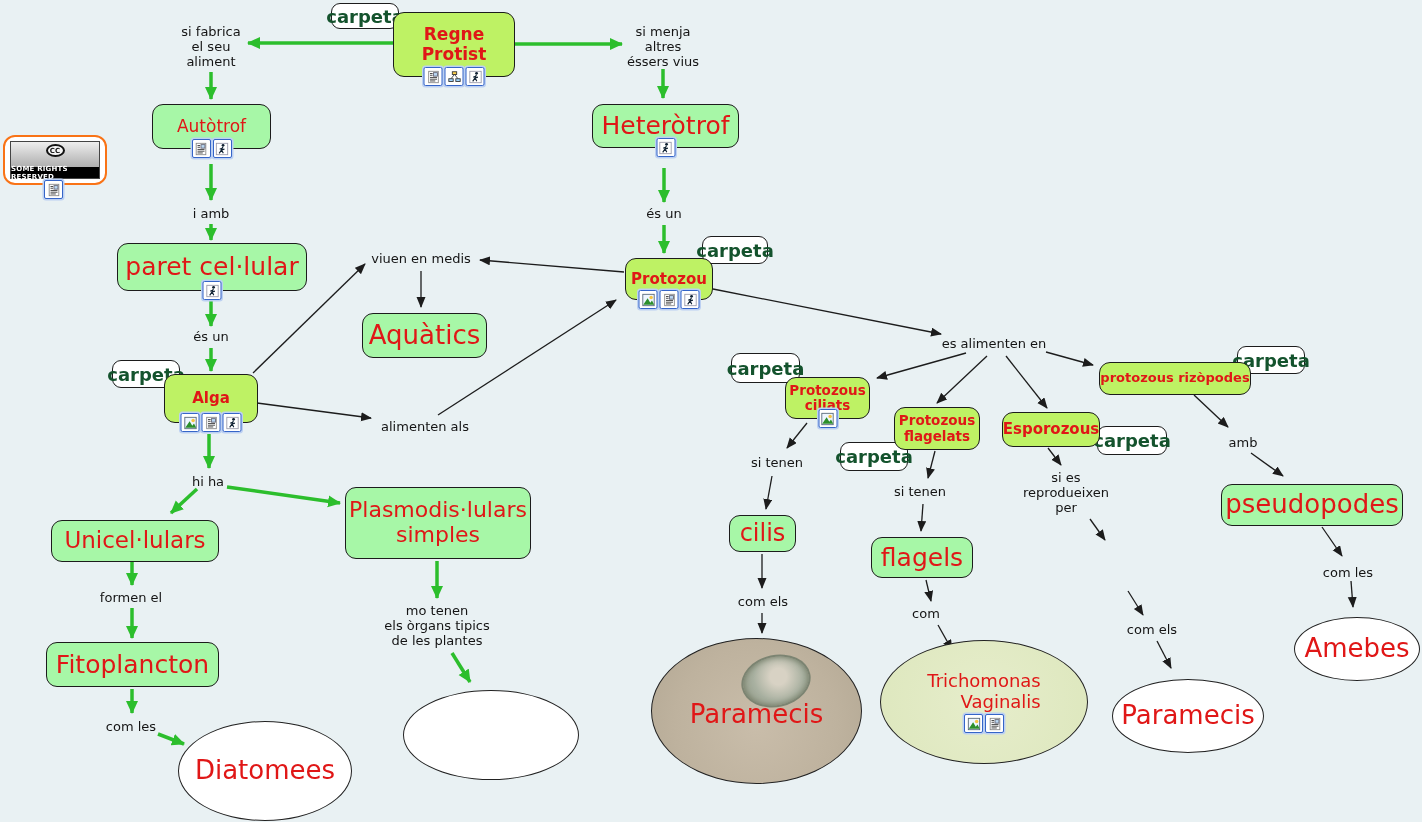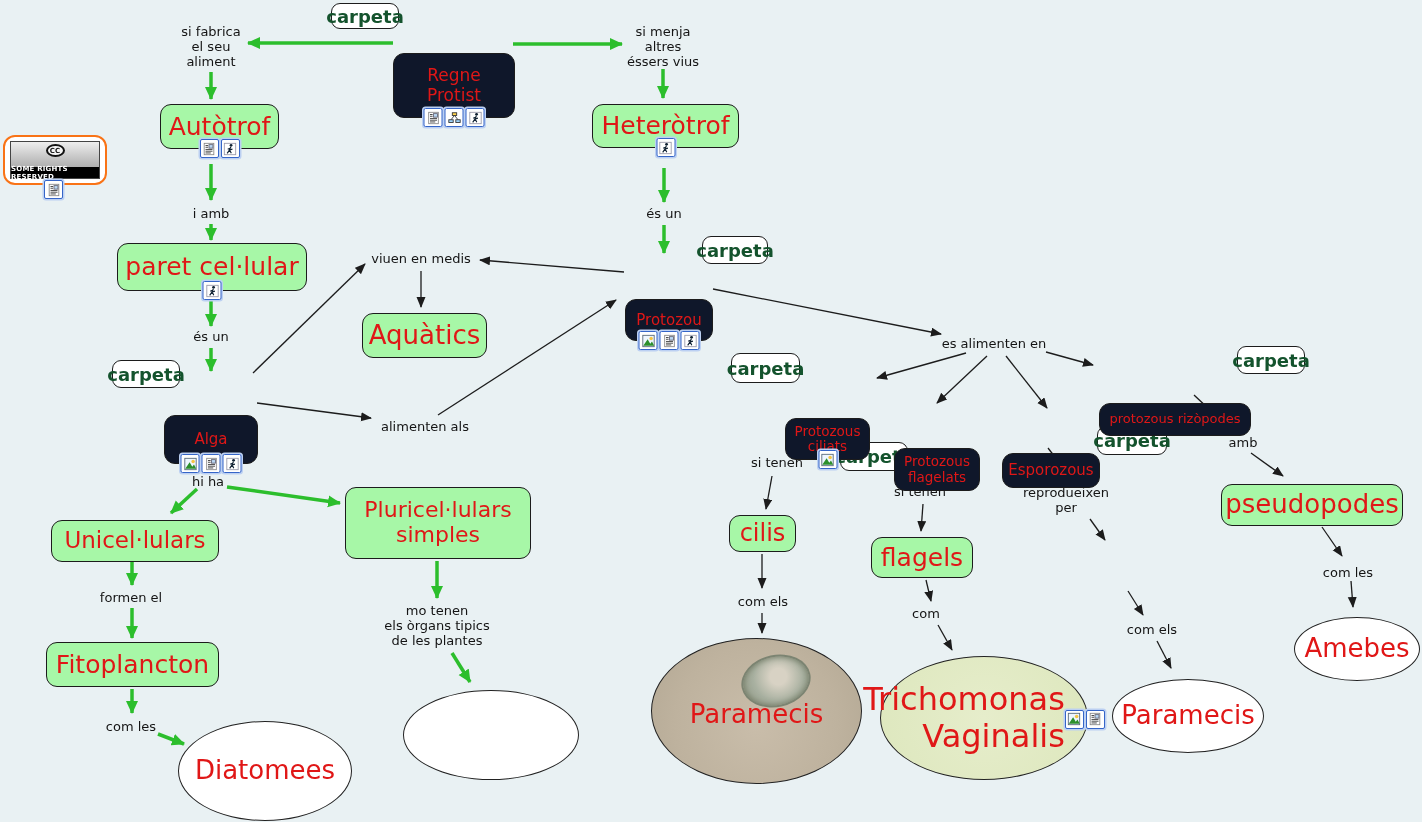--- a/index.html
+++ b/index.html
@@ -8,21 +8,21 @@
     background:#e9f1f3;
     font-family:"DejaVu Sans","Liberation Sans",sans-serif;
   }
   svg.edges{position:absolute;left:0;top:0;z-index:1;}
   .node{
     position:absolute;z-index:3;display:flex;align-items:center;justify-content:center;
     border:1.4px solid #1c1c1c;border-radius:11px;color:#e01717;text-align:center;
   }
   .node .nlabel{white-space:pre-line;line-height:1.12;}
   .green{background:#a7f7a7;}
-  .yellow{background:#0f172a;font-weight:normal;margin-top:41px;}
+  .yellow{background:#bef264;font-weight:bold;}
   .carpeta{
     position:absolute;z-index:2;background:#ffffff;border:1.5px solid #1c1c1c;border-radius:9px;
     color:#14532d;font-weight:bold;font-size:18px;display:flex;align-items:center;justify-content:center;
   }
   .link-label{
     position:absolute;z-index:2;transform:translateX(-50%);white-space:pre-line;text-align:center;
     font-size:13px;line-height:15px;color:#141414;
   }
   .ellipse{
     position:absolute;z-index:3;border:1.4px solid #222;border-radius:50%;background:#fff;
@@ -261,21 +261,21 @@
   </div>
 
   <div class="node yellow" style="left:1002px;top:412px;width:96px;height:33px;font-size:15px">
     <span class="nlabel">Esporozous</span>
   </div>
 
   <div class="node yellow" style="left:1099px;top:362px;width:150px;height:31px;font-size:13px">
     <span class="nlabel">protozous rizòpodes</span>
   </div>
 
-  <div class="node green" style="left:160px;top:104px;width:117px;height:43px;font-size:25px">
+  <div class="node green" style="left:152px;top:104px;width:117px;height:43px;font-size:17px">
     <span class="nlabel">Autòtrof</span>
     <div class="icons">
       <span class="icon">
           <svg viewBox="0 0 16 16">
             <use href="#sym-doc"></use>
           </svg>
         </span>
       <span class="icon">
           <svg viewBox="0 0 16 16">
             <use href="#sym-person"></use>
@@ -308,21 +308,21 @@
 
   <div class="node green" style="left:362px;top:313px;width:123px;height:43px;font-size:26px">
     <span class="nlabel">Aquàtics</span>
   </div>
 
   <div class="node green" style="left:51px;top:520px;width:166px;height:40px;font-size:23px">
     <span class="nlabel">Unicel·lulars</span>
   </div>
 
   <div class="node green" style="left:345px;top:487px;width:184px;height:70px;font-size:22px">
-    <span class="nlabel">Pluricel·lulars
+    <span class="nlabel">Plasmodis·lulars
 simples</span>
   </div>
 
   <div class="node green" style="left:46px;top:642px;width:171px;height:43px;font-size:25px">
     <span class="nlabel">Fitoplancton</span>
   </div>
 
   <div class="node green" style="left:729px;top:515px;width:65px;height:35px;font-size:24px">
     <span class="nlabel">cilis</span>
   </div>
@@ -340,21 +340,21 @@
     <span class="nlabel">Diatomees</span>
   </div>
 
   <div class="ellipse" style="left:403px;top:690px;width:174px;height:88px"></div>
 
   <div class="ellipse" style="left:651px;top:638px;width:209px;height:144px;font-size:26px;background:radial-gradient(circle at 50% 60%, #c9bdaa 0%, #beb29e 60%, #b2a793 100%)">
     <div class="cell-blob"></div>
     <span class="nlabel" style="position:relative;top:4px">Paramecis</span>
   </div>
 
-  <div class="ellipse" style="left:880px;top:656px;width:206px;height:122px;font-size:32px;background:radial-gradient(circle, #e6edcb 0%, #dde7bd 100%);">
+  <div class="ellipse" style="left:880px;top:640px;width:206px;height:122px;font-size:18px;background:radial-gradient(circle, #e6edcb 0%, #dde7bd 100%);flex-direction:column">
     <span class="nlabel">Trichomonas
 Vaginalis</span>
     <div class="icons-inline">
       <span class="icon">
           <svg viewBox="0 0 16 16">
             <use href="#sym-image"></use>
           </svg>
         </span>
       <span class="icon">
           <svg viewBox="0 0 16 16">

